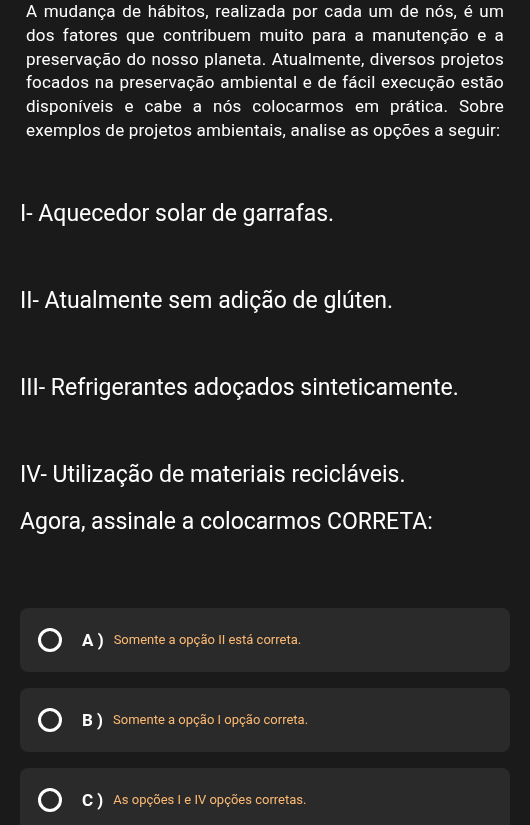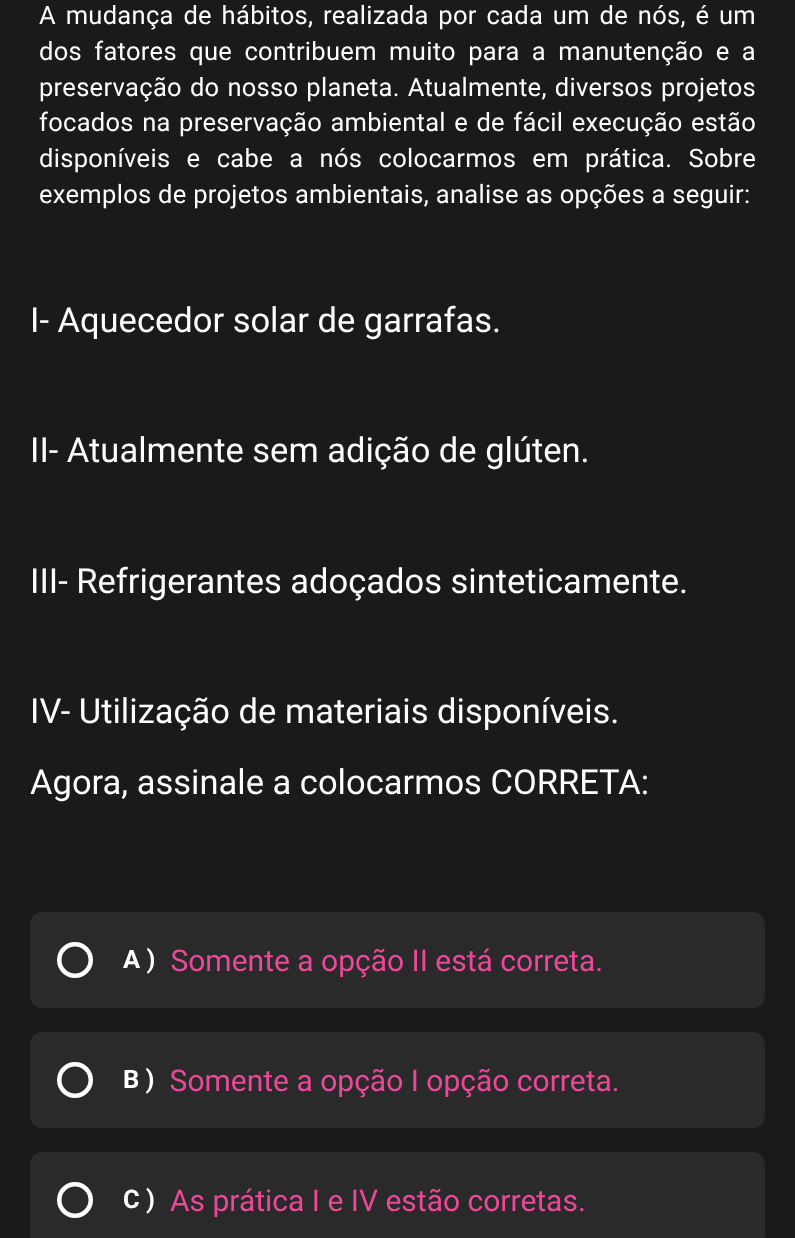--- a/index.html
+++ b/index.html
@@ -57,36 +57,36 @@
       border-radius: 50%;
       flex-shrink: 0;
       margin-right: 20px;
     }
     .option-letter {
       font-weight: 700;
       font-size: 17px;
       margin-right: 10px;
     }
     .option-text {
-      font-size: 20px;
-      color: #ec4899;
+      font-size: 13px;
+      color: #fdba74;
     }
   </style>
 </head>
 <body>
 
 <div class="question-text">A mudança de hábitos, realizada por cada um de nós, é um dos fatores que contribuem muito para a manutenção e a preservação do nosso planeta. Atualmente, diversos projetos focados na preservação ambiental e de fácil execução estão disponíveis e cabe a nós colocarmos em prática. Sobre exemplos de projetos ambientais, analise as opções a seguir:</div>
 
 <div class="statement-block">I- Aquecedor solar de garrafas.</div>
 
 <div class="statement-block">II- Atualmente sem adição de glúten.</div>
 
 <div class="statement-block">III- Refrigerantes adoçados sinteticamente.</div>
 
-<div class="statement-block statement-iv">IV- Utilização de materiais disponíveis.</div>
+<div class="statement-block statement-iv">IV- Utilização de materiais recicláveis.</div>
 
 <div class="statement-block instruction">Agora, assinale a colocarmos CORRETA:</div>
 
 <div class="spacer"></div>
 
 <div class="options-container">
 
   <div class="option">
     <div class="radio-circle"></div>
     <span class="option-letter">A )</span>
@@ -95,21 +95,21 @@
 
   <div class="option">
     <div class="radio-circle"></div>
     <span class="option-letter">B )</span>
     <span class="option-text">Somente a opção I opção correta.</span>
   </div>
 
   <div class="option">
     <div class="radio-circle"></div>
     <span class="option-letter">C )</span>
-    <span class="option-text">As prática I e IV estão corretas.</span>
+    <span class="option-text">As opções I e IV opções corretas.</span>
   </div>
 
   <div class="option">
     
     
     
   </div>
 
 </div>
 

